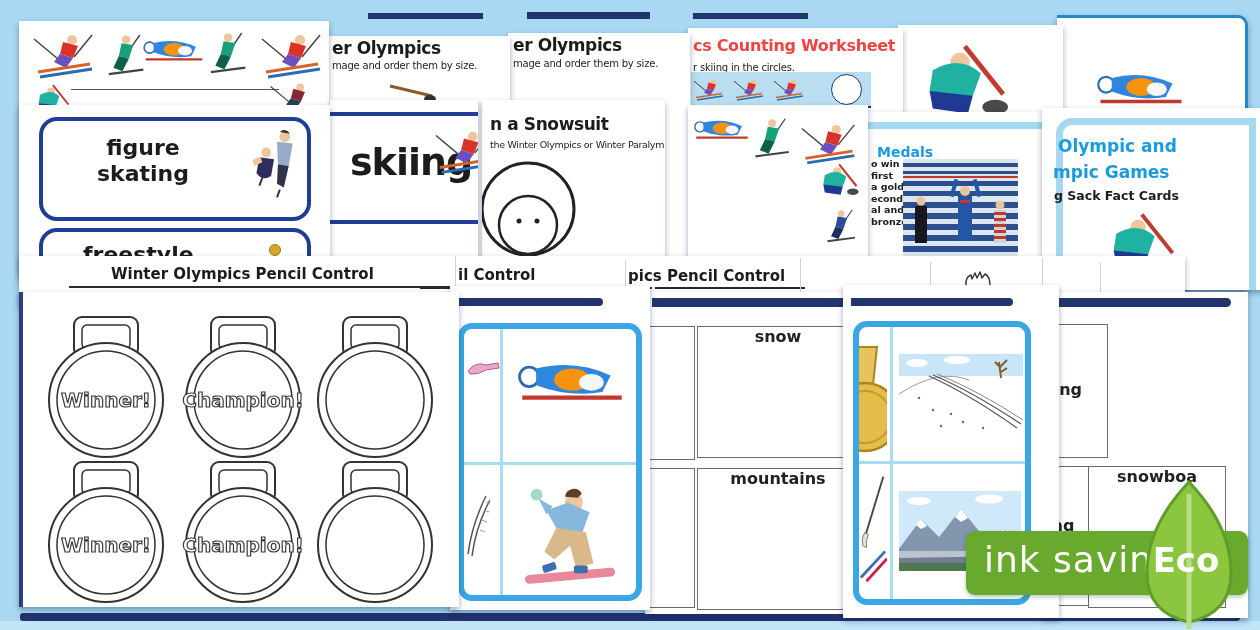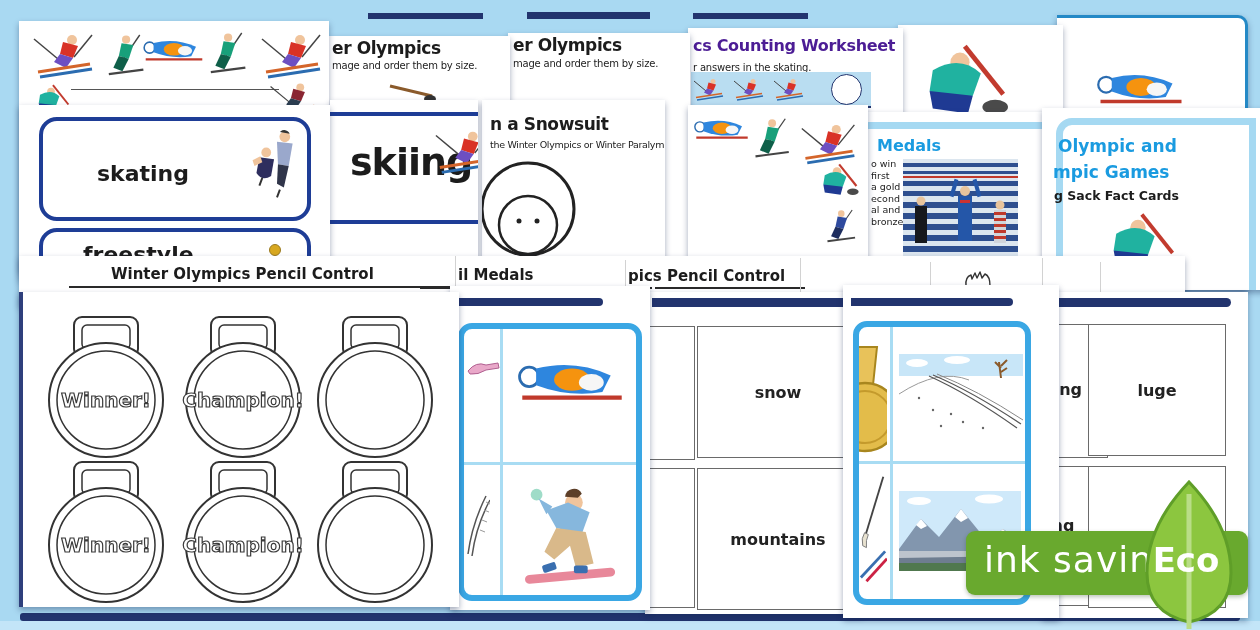--- a/index.html
+++ b/index.html
@@ -6,21 +6,21 @@
 html,body{width:1260px;height:630px}
 body{position:relative;overflow:hidden;background:#a9d9f2;font-family:"DejaVu Sans",sans-serif;color:#1c1c1c}
 .pg{position:absolute;background:#fff;box-shadow:0 3px 6px rgba(15,35,80,.38);overflow:hidden}
 .t{position:absolute;white-space:nowrap}
 .b{font-weight:bold}
 .abs{position:absolute}
 .navybar{position:absolute;background:#22346e;border-radius:0 5px 5px 0}
 .vline{position:absolute;width:1px;background:#d2d2d2}
 .hline{position:absolute;height:0;border-top:2px solid #2a2a2a}
 .card-blue{position:absolute;border:4px solid #1e3d96;border-radius:18px;background:#fff}
-.wcard{position:absolute;border:1px solid #6a6a6a;background:#fff;display:flex;align-items:center;justify-content:center}
+.wcard{position:absolute;border:1px solid #6a6a6a;background:#fff;display:flex;align-items:flex-start;justify-content:center}
 .grid{position:absolute;border:6px solid #3aa7e4;border-radius:14px;background:#fff;overflow:hidden}
 .gdiv{position:absolute;background:#a8dcf3}
 .outline-txt{color:#fff;-webkit-text-stroke:1.2px #3a3a3a;font-weight:bold}
 .medal{position:absolute;width:140px;height:170px}
 .medal-label{position:absolute;left:0;top:93px;width:100%;text-align:center;font-size:20px}
 .word{font-size:16px;font-weight:bold;color:#222}
 .subt{font-size:10px;letter-spacing:-.2px;color:#222}
 .twinkl-blue{color:#1a9be0}
 </style>
 </head>
@@ -46,22 +46,22 @@
   <svg class="abs" style="left:12px;top:18px" width="100" height="80" viewBox="0 0 62 50">
     <line x1="34" y1="2" x2="58" y2="32" stroke="#c23b2e" stroke-width="3"></line>
     <circle cx="31" cy="12" r="6" fill="#f0c49c"></circle>
     <path d="M14 17 Q31 7 44 19 L39 33 Q24 37 12 30 Z" fill="#20b2a0"></path>
     <path d="M12 30 L39 33 L36 44 L14 41 Z" fill="#1f3a93"></path>
     <ellipse cx="53" cy="40" rx="8" ry="4.5" fill="#4a4a4a"></ellipse>
   </svg>
 </div>
 
 <div class="pg" style="left:688px;top:28px;width:215px;height:242px;z-index:4">
-  <div class="t b" style="left:5px;top:8px;font-size:16px;color:#4c1d95;letter-spacing:-.3px">cs Counting Worksheet</div>
-  <div class="t subt" style="left:5px;top:34px">r answers in the skating.</div>
+  <div class="t b" style="left:5px;top:8px;font-size:16px;color:#ef4444;letter-spacing:-.3px">cs Counting Worksheet</div>
+  <div class="t subt" style="left:5px;top:34px">r skiing in the circles.</div>
   <div class="abs" style="left:3px;top:44px;width:180px;height:36px;background:#b9ddf1;border-bottom:2px solid #22346e">
     <svg class="abs" style="left:2px;top:4px" width="32" height="26" viewBox="0 0 64 48">
         <line x1="2" y1="8" x2="26" y2="28" stroke="#444" stroke-width="2"></line>
         <circle cx="40" cy="9" r="5" fill="#f0c49c"></circle>
         <path d="M31 11 L46 15 L41 27 L28 23 Z" fill="#d93226"></path>
         <path d="M28 23 L41 27 L34 37 L22 31 Z" fill="#6d4fc2"></path>
         <line x1="6" y1="41" x2="58" y2="33" stroke="#d4652a" stroke-width="3"></line>
         <line x1="8" y1="46" x2="60" y2="38" stroke="#2b6cb0" stroke-width="3"></line>
       </svg>
     <svg class="abs" style="left:42px;top:4px" width="32" height="26" viewBox="0 0 64 48">
@@ -176,20 +176,21 @@
       <circle cx="40" cy="9" r="5" fill="#f0c49c"></circle>
       <path d="M31 11 L46 15 L41 27 L28 23 Z" fill="#d93226"></path>
       <path d="M28 23 L41 27 L34 37 L22 31 Z" fill="#6d4fc2"></path>
       <line x1="6" y1="41" x2="58" y2="33" stroke="#d4652a" stroke-width="3"></line>
       <line x1="8" y1="46" x2="60" y2="38" stroke="#2b6cb0" stroke-width="3"></line>
     </svg>
 </div>
 
 <div class="pg" style="left:19px;top:105px;width:311px;height:175px;z-index:10">
   <div class="card-blue" style="left:20px;top:12px;width:272px;height:104px">
+    <div class="t b" style="left:20px;top:14px;width:160px;text-align:center;font-size:22px">figure</div>
     <div class="t b" style="left:20px;top:40px;width:160px;text-align:center;font-size:22px">skating</div>
     <svg class="abs" style="left:204px;top:6px" width="58" height="88" viewBox="0 0 58 90">
         <circle cx="38" cy="10" r="5.5" fill="#f0c49c"></circle>
         <path d="M33 5 a6 6 0 0 1 10 2" fill="#333"></path>
         <path d="M30 15 L46 17 L42 40 L31 38 Z" fill="#9aa8cc"></path>
         <path d="M31 38 L42 40 L37 62 L30 58 Z" fill="#30354a"></path>
         <circle cx="19" cy="26" r="5" fill="#f0c49c"></circle>
         <path d="M12 31 L27 33 L24 50 Q15 56 9 47 Z" fill="#2e2e5e"></path>
         <path d="M5 34 L13 30 L15 36 L7 40 Z" fill="#f0c49c"></path>
         <line x1="33" y1="64" x2="30" y2="72" stroke="#333" stroke-width="2"></line>
@@ -197,22 +198,22 @@
       </svg>
   </div>
   <div class="card-blue" style="left:20px;top:123px;width:272px;height:104px">
     <div class="t b" style="left:40px;top:10px;font-size:22px">freestyle</div>
     <div class="abs" style="left:226px;top:12px;width:12px;height:12px;border-radius:50%;background:#d8a820;border:1px solid #9a7a20"></div>
   </div>
 </div>
 
 <div class="pg" style="left:843px;top:112px;width:222px;height:160px;z-index:11">
   <div class="abs" style="left:12px;top:10px;width:212px;height:152px;border:7px solid #a5d9f2;border-radius:14px;background:#fff"></div>
-  <div class="t b twinkl-blue" style="left:34px;top:24px;font-size:16px">Medals</div>
-  <div class="abs" style="left:28px;top:46px;font-size:9.5px;font-weight:normal;line-height:11.5px">
+  <div class="t b twinkl-blue" style="left:34px;top:32px;font-size:14px">Medals</div>
+  <div class="abs" style="left:28px;top:46px;font-size:9.5px;font-weight:bold;line-height:11.5px">
     <div>o win</div>
     <div>first</div>
     <div>a gold</div>
     <div>econd</div>
     <div>al and</div>
     <div>bronze</div>
   </div>
   <svg class="abs" style="left:60px;top:47px" width="115" height="98" viewBox="0 0 115 98" preserveAspectRatio="none">
     <rect width="115" height="98" fill="#dce6ef"></rect>
     <g fill="#2e4f8f">
@@ -297,21 +298,21 @@
       <path d="M14 17 Q31 7 44 19 L39 33 Q24 37 12 30 Z" fill="#20b2a0"></path>
       <path d="M12 30 L39 33 L36 44 L14 41 Z" fill="#1f3a93"></path>
       <ellipse cx="53" cy="40" rx="8" ry="4.5" fill="#4a4a4a"></ellipse>
     </svg>
 </div>
 
 <div class="pg" style="left:19px;top:256px;width:1166px;height:50px;z-index:14">
   <div class="t b" style="left:92px;top:9px;font-size:15px">Winter Olympics Pencil Control</div>
   <div class="hline" style="left:50px;top:30px;width:382px"></div>
   <div class="vline" style="left:436px;top:0;height:50px"></div>
-  <div class="t b" style="left:439px;top:10px;font-size:15px">il Medals</div>
+  <div class="t b" style="left:439px;top:10px;font-size:15px">il Control</div>
   <div class="hline" style="left:401px;top:31px;width:232px"></div>
   <div class="vline" style="left:606px;top:4px;height:46px"></div>
   <div class="t b" style="left:609px;top:11px;font-size:15px">pics Pencil Control</div>
   <div class="hline" style="left:636px;top:31px;width:150px"></div>
   <div class="vline" style="left:781px;top:2px;height:48px"></div>
   <div class="vline" style="left:911px;top:6px;height:44px"></div>
   <div class="vline" style="left:1023px;top:2px;height:48px"></div>
   <div class="vline" style="left:1081px;top:6px;height:44px"></div>
   <svg class="abs" style="left:944px;top:13px" width="30" height="20" viewBox="0 0 30 18">
       <path d="M3 16 Q2 7 8 5 L9 9 L12 3 L14 8 L17 2 L19 8 L22 4 Q27 6 27 16 Z" fill="#fff" stroke="#333" stroke-width="1.4" stroke-linejoin="round"></path>
@@ -328,23 +329,20 @@
   <div class="wcard" style="left:-42px;top:176px;width:92px;height:140px"></div>
   <div class="wcard" style="left:52px;top:176px;width:162px;height:142px">
       <span class="word">mountains</span>
     </div>
 </div>
 
 <div class="pg" style="left:1042px;top:292px;width:206px;height:326px;z-index:16">
   <div class="navybar" style="left:5px;top:6px;width:184px;height:9px"></div>
   <div class="wcard" style="left:-68px;top:32px;width:134px;height:134px"></div>
   <div class="t word" style="left:4px;top:88px">ting</div>
-  <div class="wcard" style="left:46px;top:32px;width:138px;height:132px">
-      <span class="word">luge</span>
-    </div>
   <div class="wcard" style="left:-68px;top:174px;width:134px;height:140px"></div>
   <div class="t word" style="left:4px;top:224px">ing</div>
   <div class="wcard" style="left:46px;top:174px;width:138px;height:142px">
       <span class="word">snowboa</span>
     </div>
 </div>
 
 <div class="pg" style="left:843px;top:285px;width:216px;height:333px;z-index:17">
   <div class="navybar" style="left:8px;top:13px;width:162px;height:8px"></div>
   <div class="grid" style="left:10px;top:36px;width:178px;height:284px">

